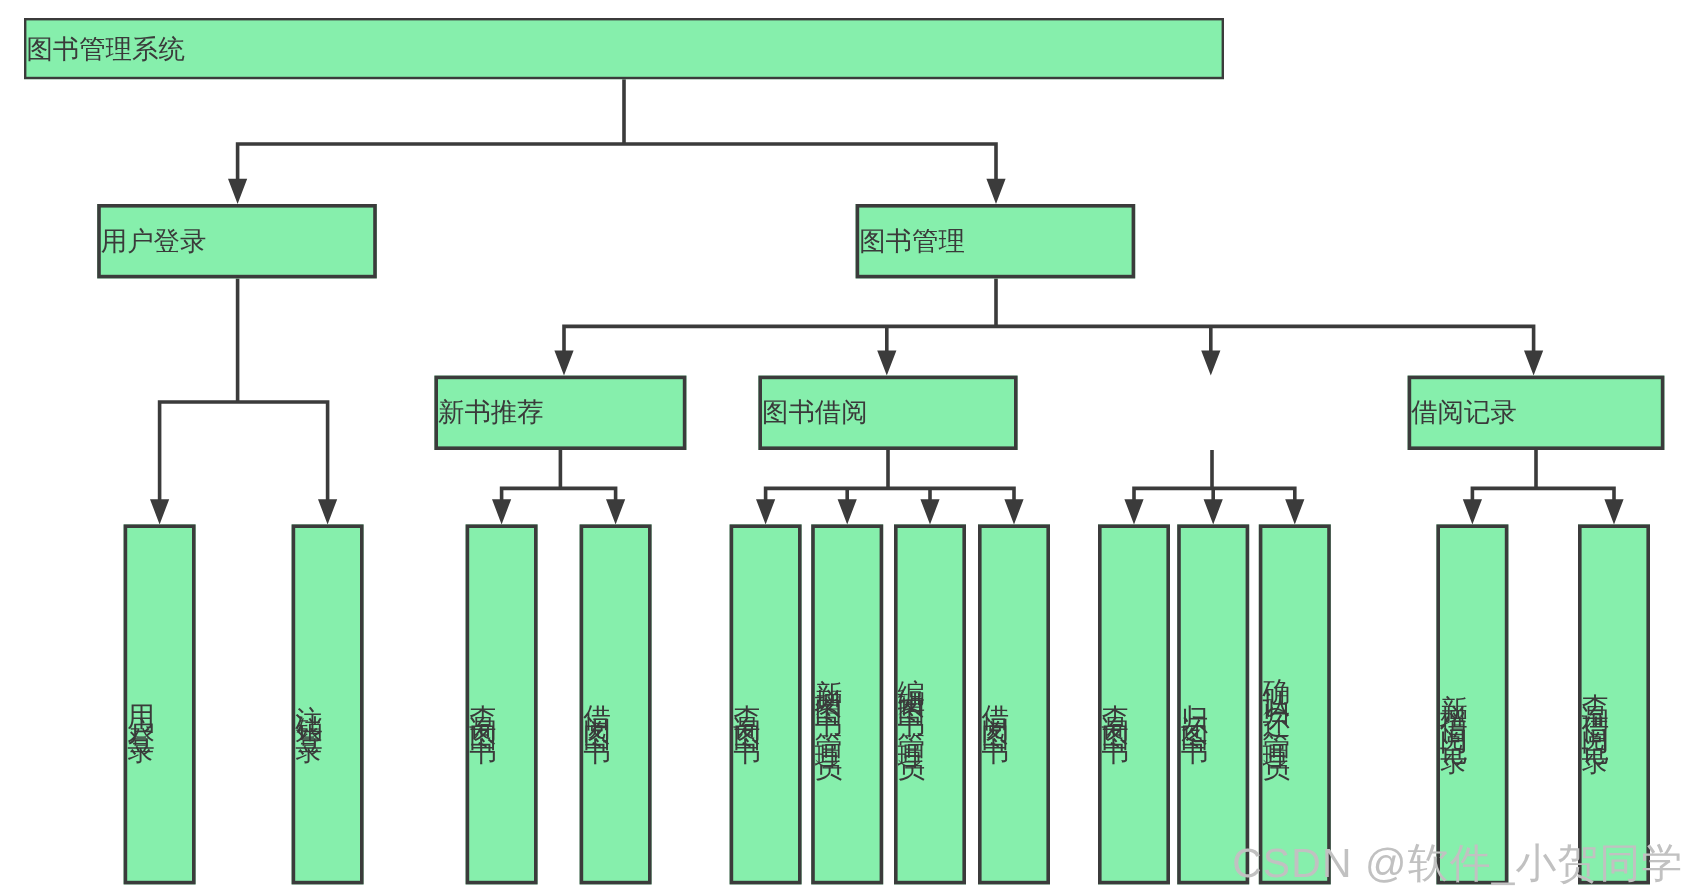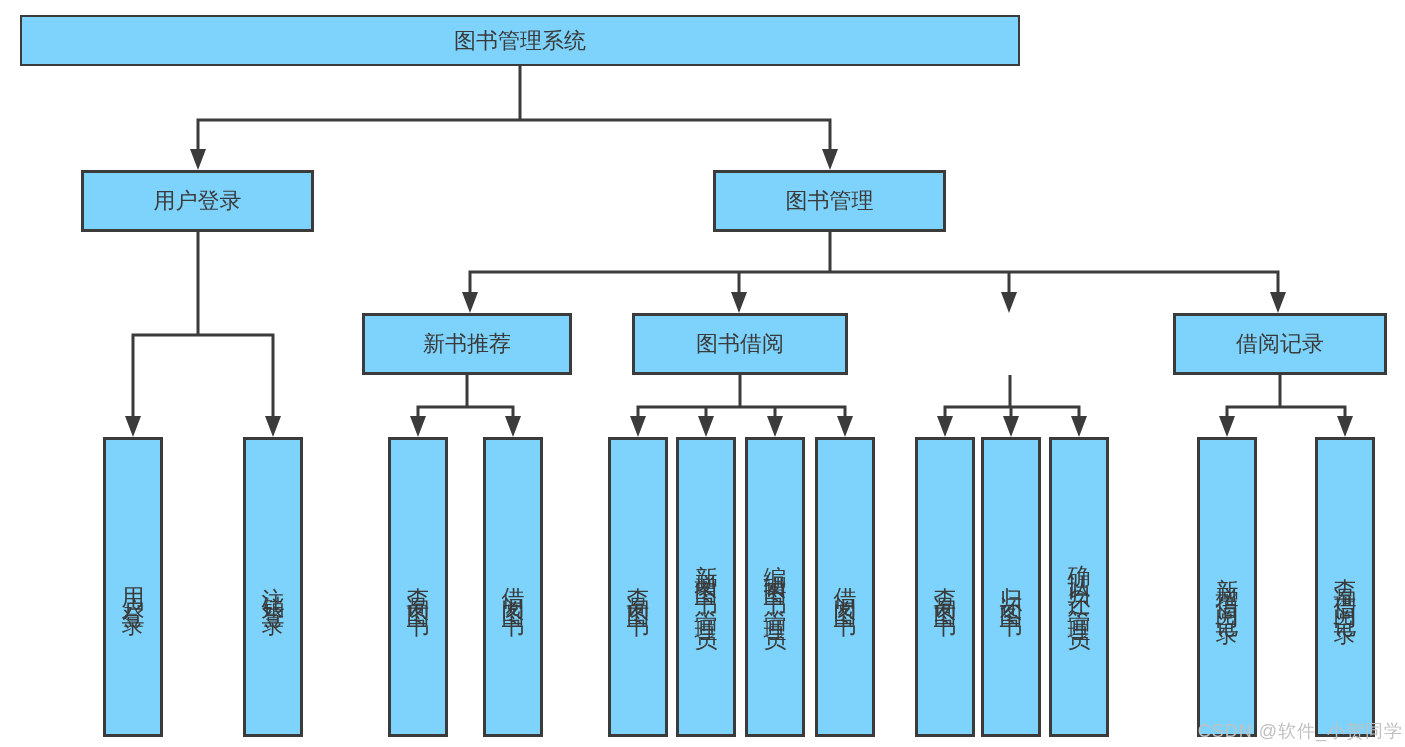--- a/index.html
+++ b/index.html
@@ -8,43 +8,42 @@
     width:1405px; height:747px;
     background:#ffffff;
     font-family:"Liberation Sans", sans-serif;
     overflow:hidden;
   }
   .connectors { position:absolute; left:0; top:0; width:1405px; height:747px; }
   .node {
     position:absolute;
     box-sizing:border-box;
     border:3px solid #3b3b3b;
-    background:#7dd3fc;
+    background:#86efac;
     display:flex;
     align-items:center;
-    justify-content:center;
     color:#3a3a3a;
     font-size:22px;
     line-height:1;
     white-space:nowrap;
   }
   .node.root { border-width:2px; }
   .leaf { top:437px; width:60px; height:300px; }
   .leaf .v {
     writing-mode:vertical-rl;
     text-orientation:mixed;
     font-size:23px;
     letter-spacing:9px;
     line-height:1;
     white-space:normal;
   }
   .watermark {
     position:absolute;
     right:2px; bottom:4px;
-    font-size:18px;
+    font-size:34px;
     color:#c1c1c1;
     letter-spacing:1px;
     text-align:center;
   }
 </style>
 </head>
 <body>
 
 <div class="canvas">
 

